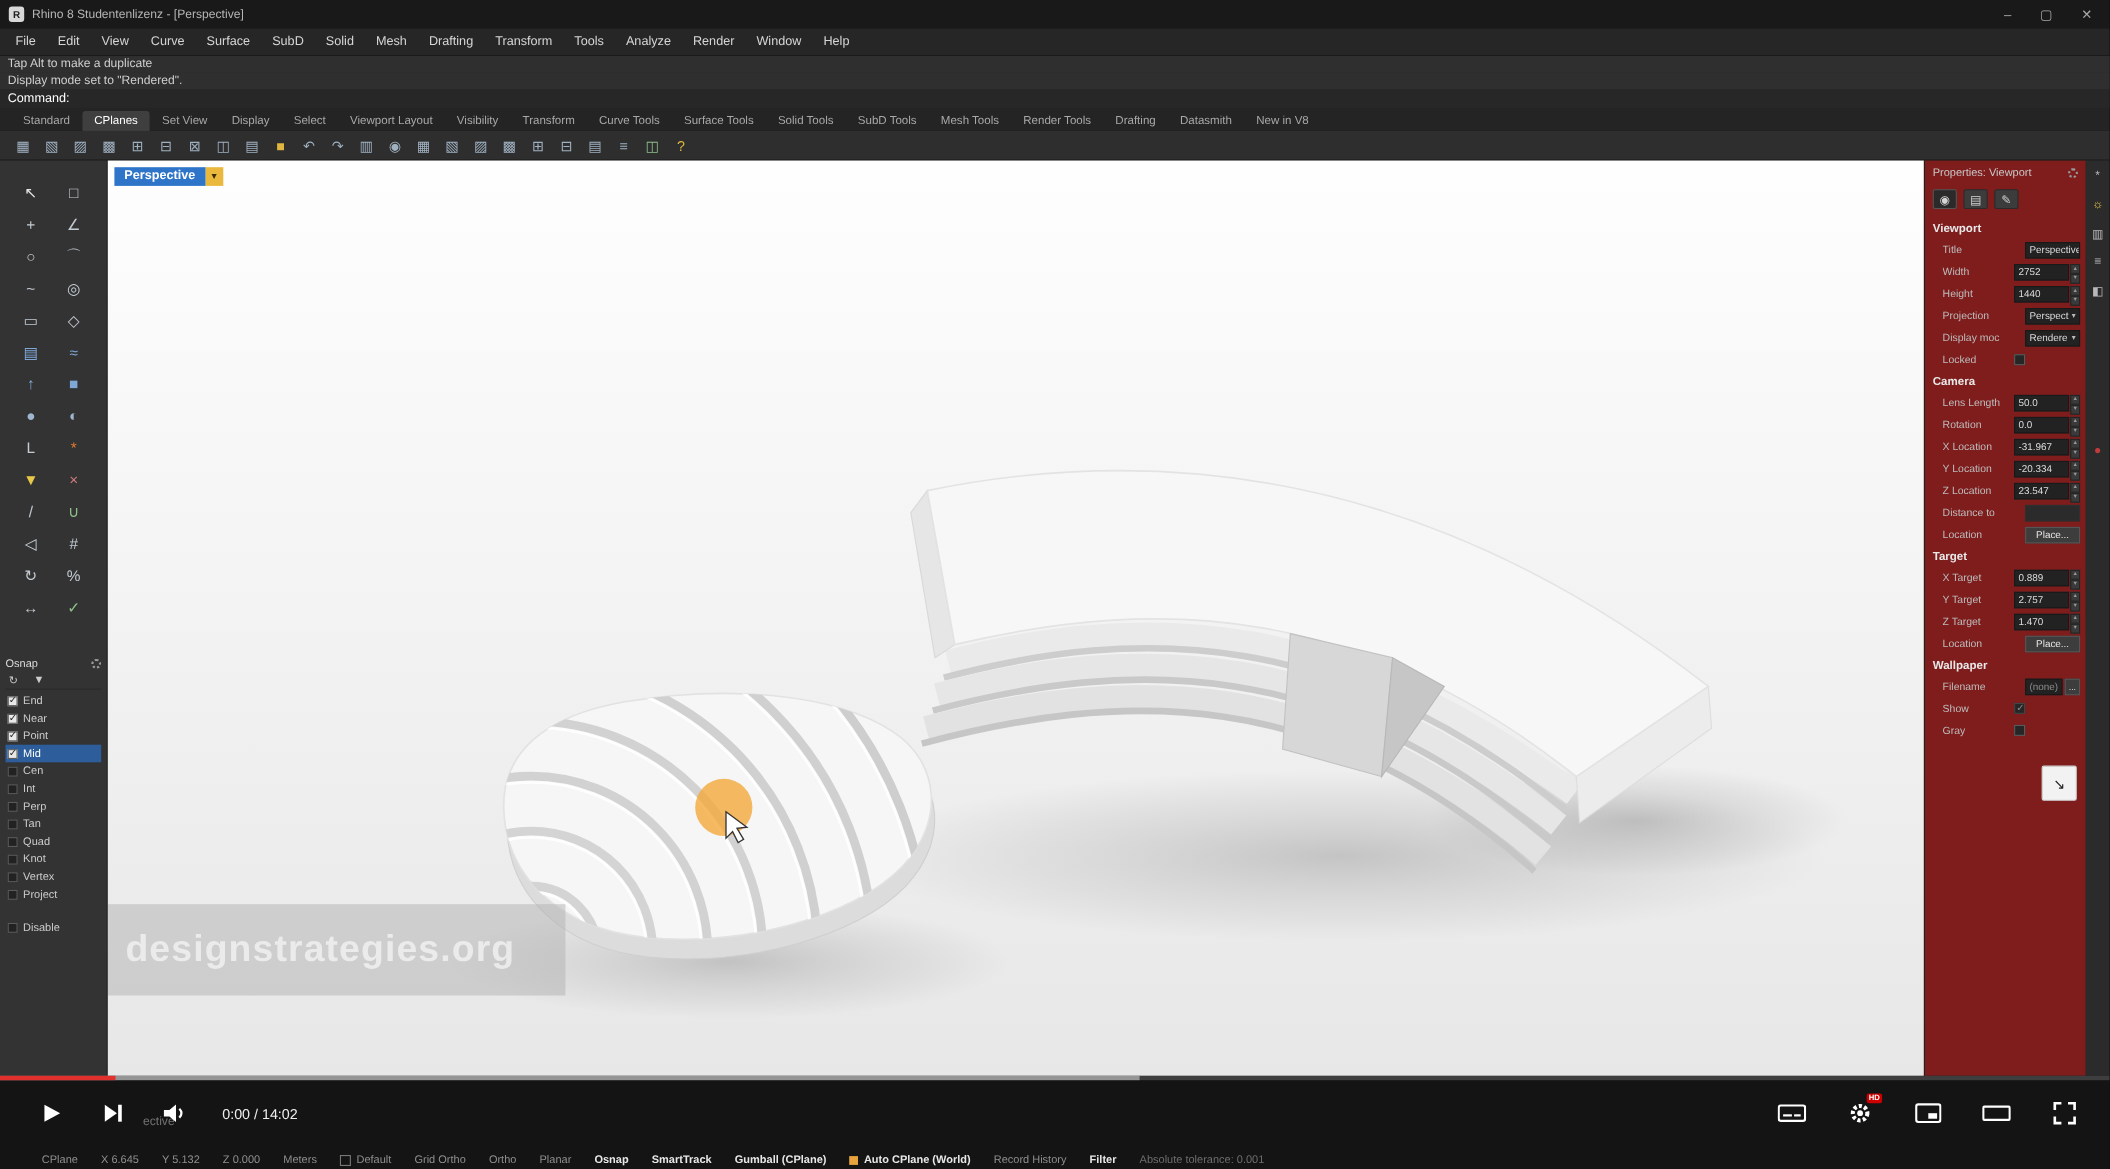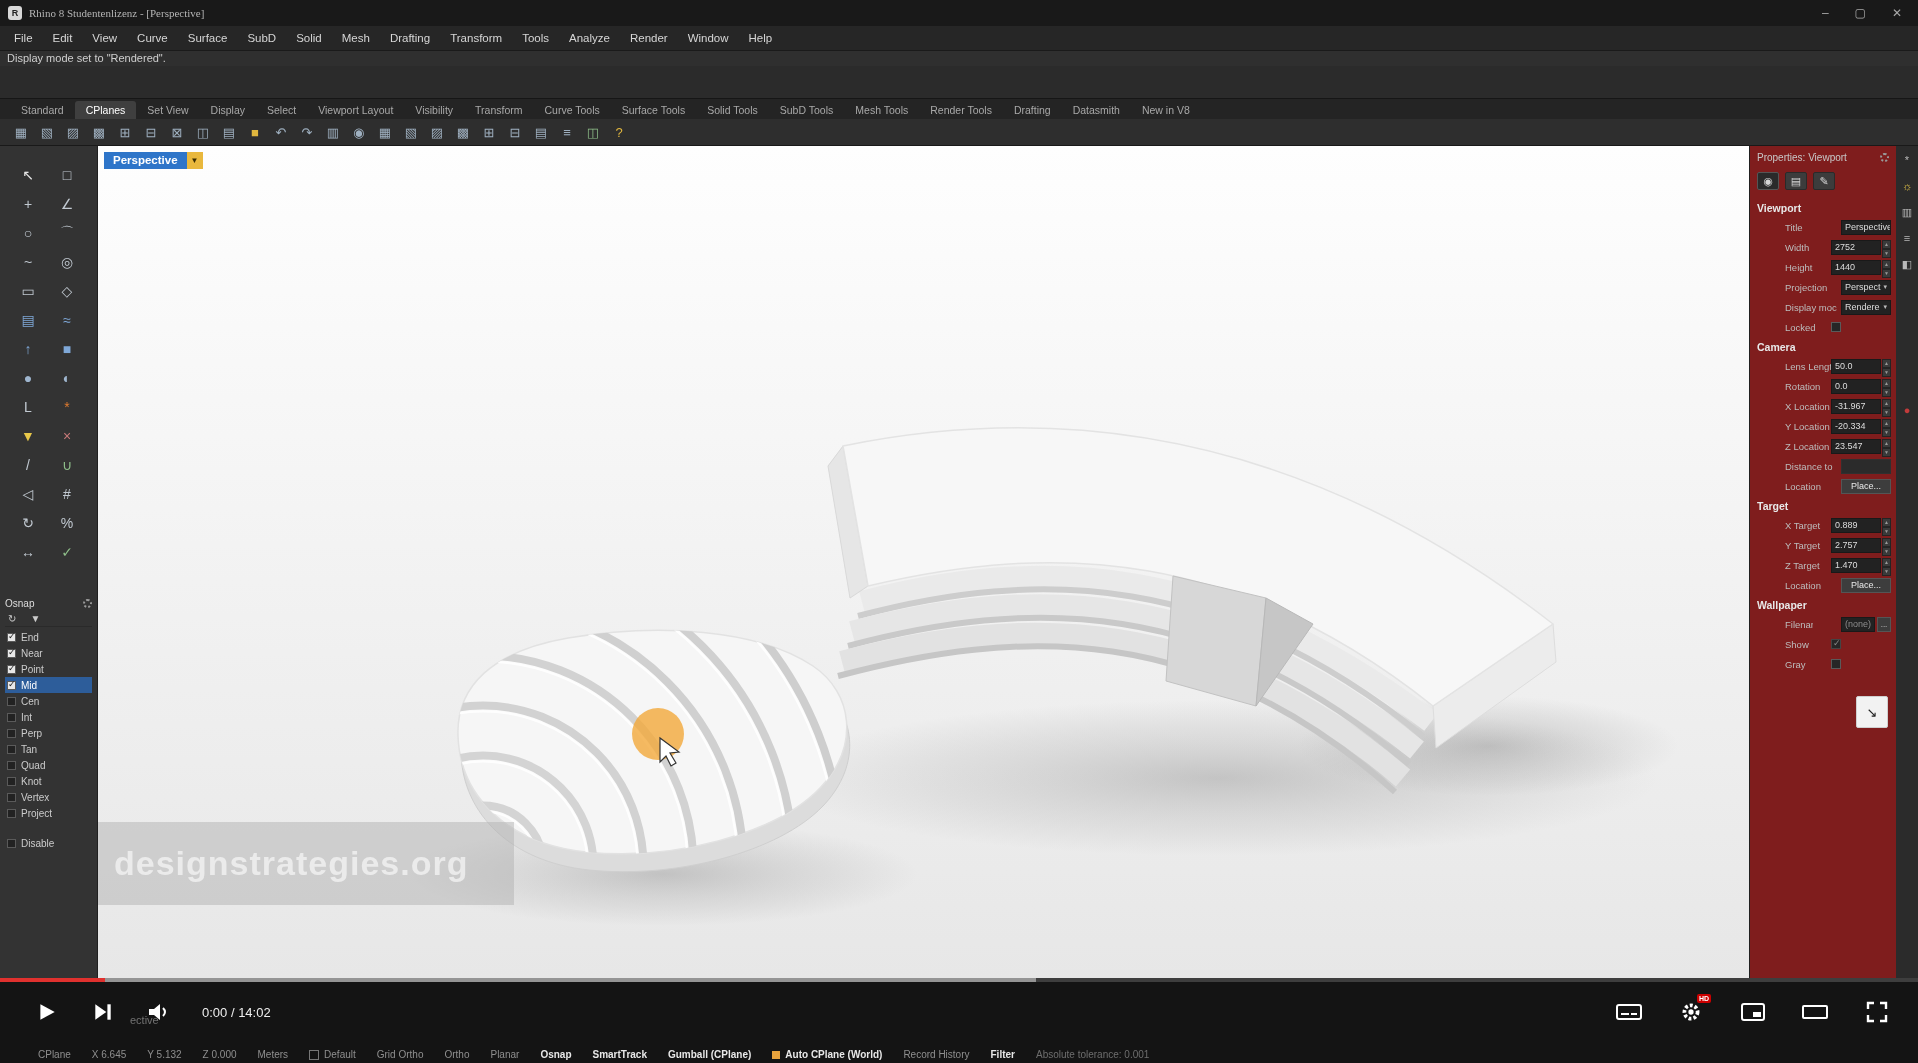--- a/index.html
+++ b/index.html
@@ -3,21 +3,21 @@
 <meta charset="utf-8">
 <style>
   * { margin:0; padding:0; box-sizing:border-box; }
   html,body { background:#000; }
   body { font-family:"Liberation Sans", sans-serif; }
   .screen { position:relative; width:1918px; height:1063px; background:#1c1c1c; overflow:hidden; margin:0 auto; }
 
   
   .titlebar { position:absolute; left:0; top:0; width:100%; height:26px; background:#191919; display:flex; align-items:center; padding:0 8px; }
   .applogo { width:14px; height:14px; border-radius:3px; background:#d8d8d8; color:#222; font-size:9px; font-weight:bold; display:flex; align-items:center; justify-content:center; margin-right:7px; }
-  .wintitle { font-size:11px; color:#b5b5b5;font-family:Liberation Serif, serif; }
+  .wintitle { font-size:11px; color:#b5b5b5; }
   .wincontrols { margin-left:auto; display:flex; gap:26px; padding-right:8px; }
   .wincontrols span { color:#a8a8a8; font-size:12px; cursor:default; }
 
   
   .menubar { position:absolute; left:0; top:26px; width:100%; height:25px; background:#262626; display:flex; align-items:center; padding-left:4px; border-bottom:1px solid #1a1a1a; }
   .menu-item { font-size:11.5px; color:#d6d6d6; padding:0 10px; line-height:25px; }
 
   
   .cmdarea { position:absolute; left:0; top:51px; width:100%; height:48px; background:#2b2b2b; border-bottom:1px solid #161616; }
   .cmdline { height:15px; font-size:11px; color:#cfcfcf; padding-left:7px; line-height:15px; background:#2f2f2f; }
@@ -70,21 +70,21 @@
   
   .props { width:147px; background:#7f1d1d; border-left:1px solid #202020; font-size:10px; position:relative; }
   .props-header { display:flex; align-items:center; height:22px; padding:0 7px; }
   .props-title { color:#c8c8c8; font-size:10px; }
   .props-icons { display:flex; gap:6px; padding:4px 7px 8px; }
   .picon { width:22px; height:18px; background:#3c3c3c; border:1px solid #2a2a2a; display:flex; align-items:center; justify-content:center; border-radius:2px; }
   .picon.active { background:#2a2a2a; border-color:#555; }
   .picon i { font-style:normal; font-size:11px; color:#d5d5d5; }
   .sec-title { color:#e8e8e8; font-size:10.5px; font-weight:bold; padding:4px 0 3px 7px; }
   .prow { display:flex; align-items:center; height:20px; padding:0 5px 0 16px; }
-  .plabel { flex:1; color:#bdbdbd; font-size:9.5px; white-space:nowrap; overflow:hidden;margin-left:19px; }
+  .plabel { flex:1; color:#bdbdbd; font-size:9.5px; white-space:nowrap; overflow:hidden; }
   .pval { width:50px; height:15px; background:#222222; border:1px solid #191919; color:#dddddd; font-size:9px; padding:0 3px; display:flex; align-items:center; white-space:nowrap; overflow:hidden; flex:none; }
   .pspin { display:none; flex-direction:column; width:9px; height:15px; flex:none; margin-left:1px; }
   .pspin i { font-style:normal; font-size:5px; line-height:7px; color:#999; text-align:center; background:#3a3a3a; border:1px solid #242424; }
   .pspin i.up::before { content:"▲"; }
   .pspin i.dn::before { content:"▼"; }
   .prow.type-spinner .pspin { display:flex; }
   .prow.type-dropdown .pval::after { content:"▾"; margin-left:auto; font-size:7px; color:#bbb; }
   .prow.type-button .pval { background:#3d3d3d; border-color:#555; justify-content:center; color:#e8e8e8;text-align:right; }
   .prow.type-disabled .pval { background:#2b2b2b; border-color:#303030; color:#777; }
   .pcheck { display:none; width:10px; height:10px; background:#262626; border:1px solid #5a5a5a; margin-right:50px; position:relative; flex:none; }
@@ -149,21 +149,23 @@
       <span class="menu-item bold">Drafting</span>
       <span class="menu-item bold">Transform</span>
       <span class="menu-item bold">Tools</span>
       <span class="menu-item bold">Analyze</span>
       <span class="menu-item bold">Render</span>
       <span class="menu-item bold">Window</span>
       <span class="menu-item bold">Help</span>
     </div>
 
   <div class="cmdarea">
+    <div class="cmdline">Tap Alt to make a duplicate</div>
     <div class="cmdline">Display mode set to "Rendered".</div>
+    <div class="cmdprompt">Command:</div>
   </div>
 
   <div class="tabsrow">
 
   <span class="ttab">Standard</span>
       <span class="ttab active">CPlanes</span>
       <span class="ttab">Set View</span>
       <span class="ttab">Display</span>
       <span class="ttab">Select</span>
       <span class="ttab">Viewport Layout</span>

